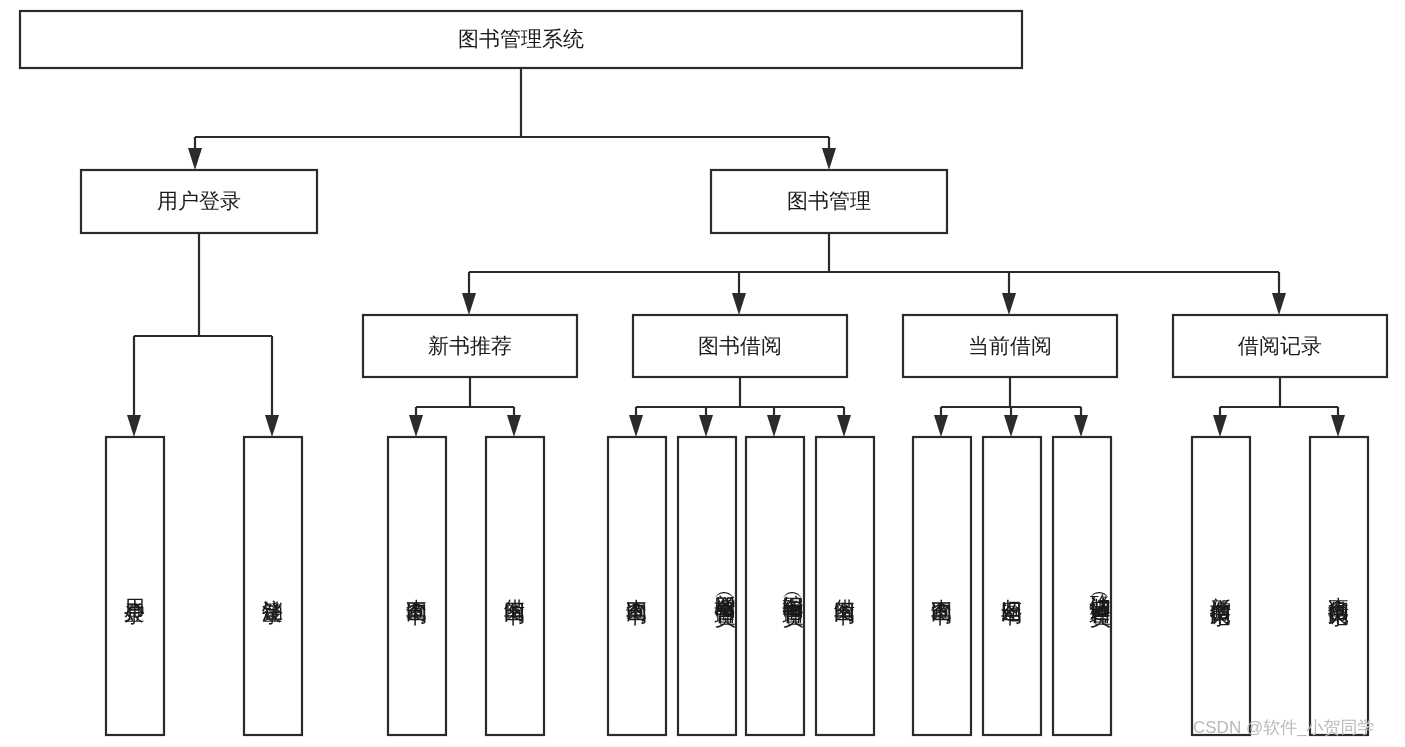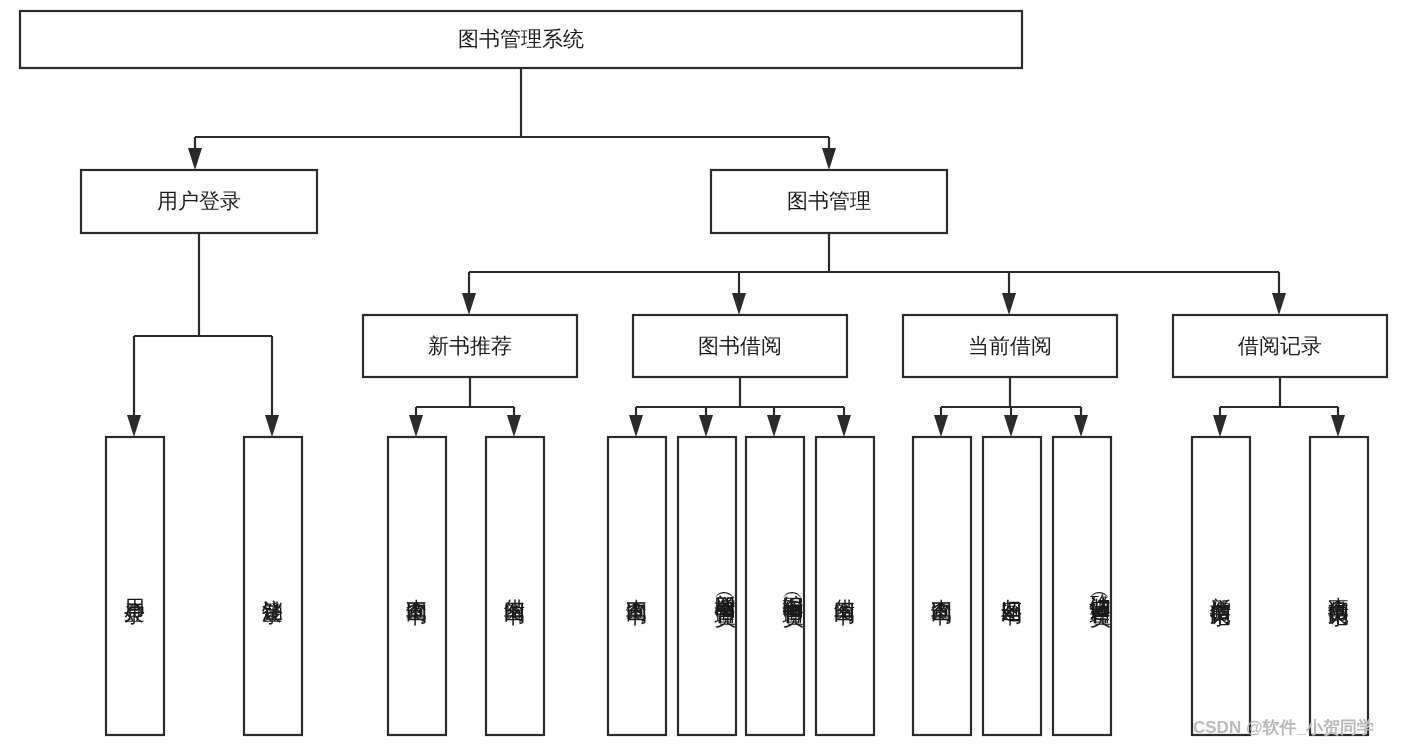--- a/index.html
+++ b/index.html
@@ -229,14 +229,14 @@
       <div class="node-label-v " style="left: 678px; top: 447px; width: 58px; height: 278px;">新增图书（管理员）</div>
       <div class="node-label-v " style="left: 746px; top: 447px; width: 58px; height: 278px;">编辑图书（管理员）</div>
       <div class="node-label-v align-center" style="left: 816px; top: 447px; width: 58px; height: 278px;">借阅图书</div>
       <div class="node-label-v align-center" style="left: 913px; top: 447px; width: 58px; height: 278px;">查询图书</div>
       <div class="node-label-v align-center" style="left: 983px; top: 447px; width: 58px; height: 278px;">归还图书</div>
       <div class="node-label-v " style="left: 1053px; top: 447px; width: 58px; height: 278px;">确认归还（管理员）</div>
       <div class="node-label-v align-center" style="left: 1192px; top: 447px; width: 58px; height: 278px;">新增借阅记录</div>
       <div class="node-label-v align-center" style="left: 1310px; top: 447px; width: 58px; height: 278px;">查询借阅记录</div>
     </div>
 
-  <div class="watermark" style="left: 1193px; top: 716px; font-weight: bold;">CSDN @软件_小贺同学</div>
+  <div class="watermark" style="left: 1193px; top: 716px;">CSDN @软件_小贺同学</div>
 </div>
 
 </body></html>

